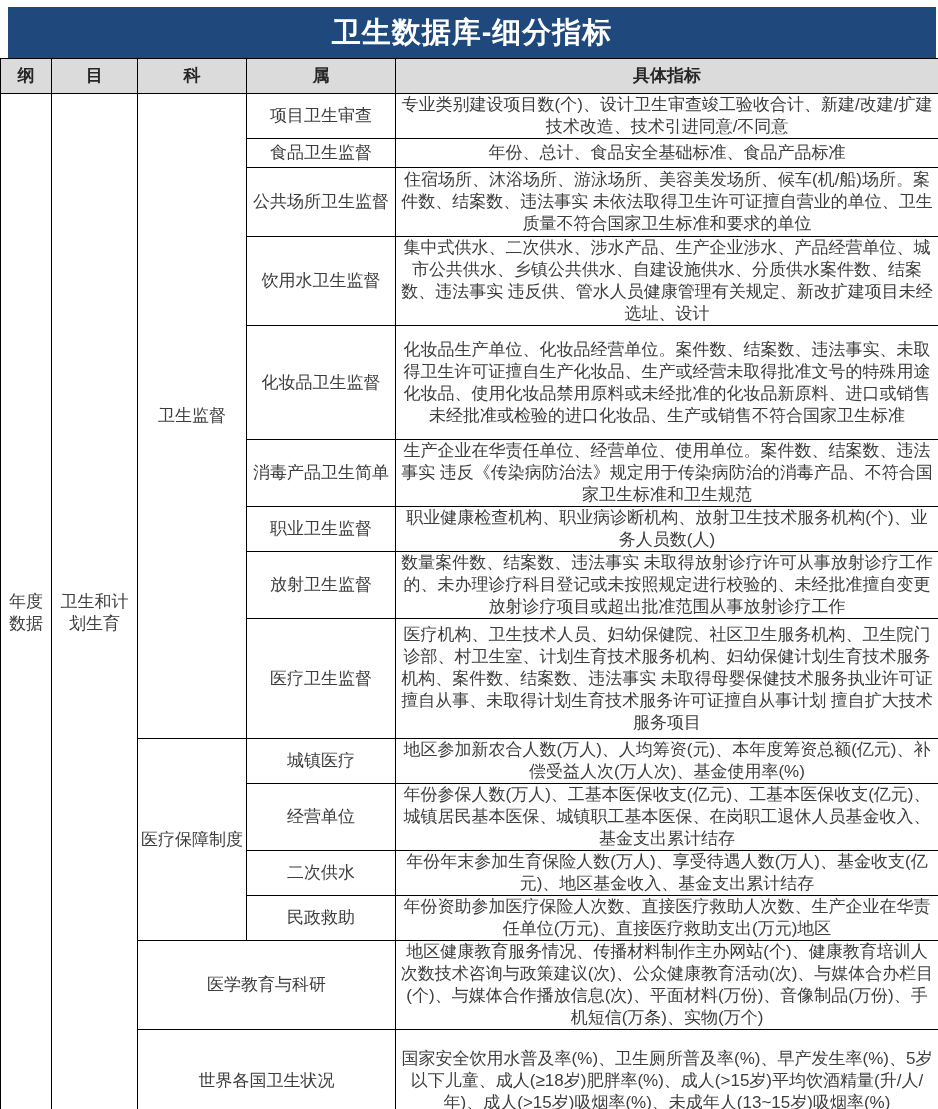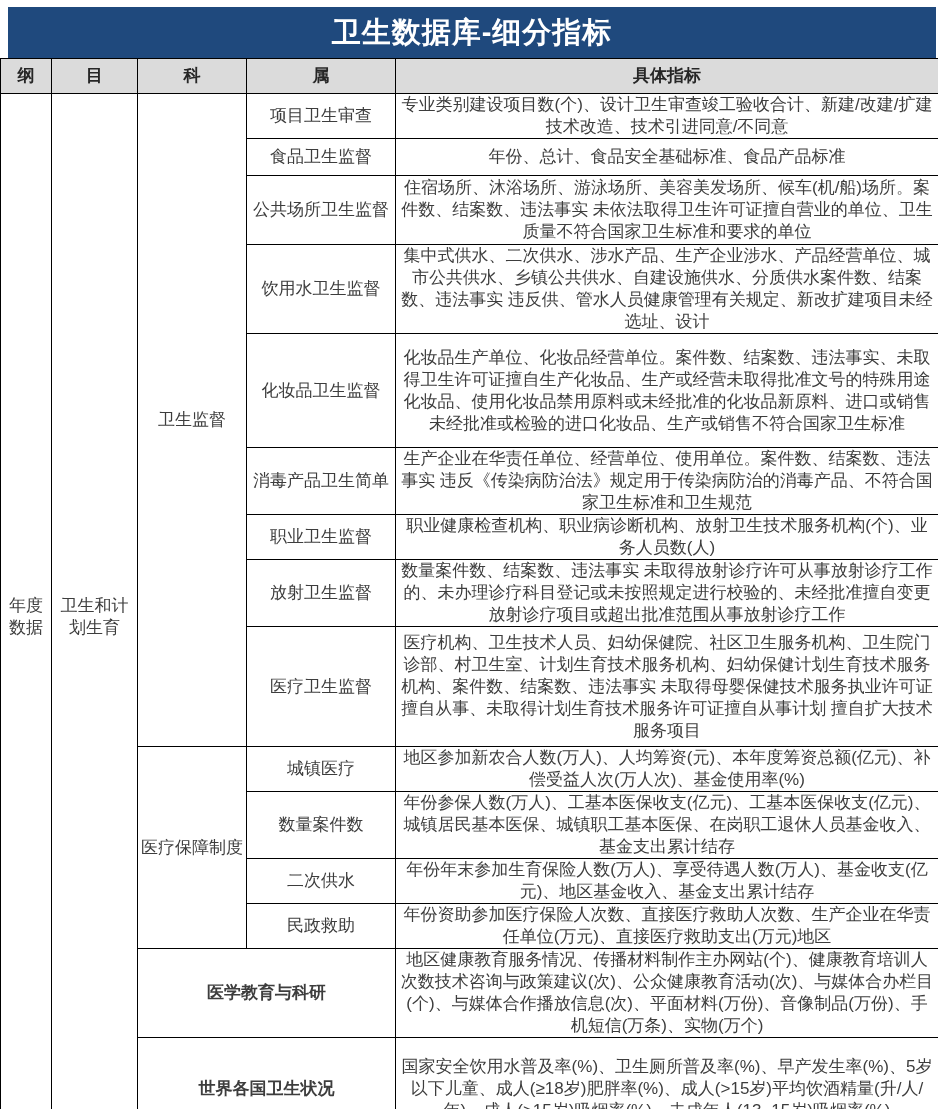--- a/index.html
+++ b/index.html
@@ -31,21 +31,21 @@
   table.grid thead th{
     background:#dbdbdb;
     height:34px;
     font-weight:bold;
     color:#262626;
     font-size:17px;
   }
   td.lvl{padding:0 4px;font-family:Liberation Serif, serif;}
   td.shu{padding:0 6px;}
   td.ind{padding:0 1px;margin-top:35px;}
-  td.merged{padding:0 6px;font-weight:bold;}
+  td.merged{padding:0 6px;}
 </style>
 </head>
 <body>
 
 <div class="page">
 
   <div class="title-bar">
     <span>卫生数据库-细分指标</span>
   </div>
 
@@ -67,21 +67,21 @@
       </tr>
     </thead>
     <tbody>
       <tr style="height:43px">
         <td class="lvl" rowspan="15">年度数据</td>
         <td class="lvl" rowspan="15">卫生和计划生育</td>
         <td class="lvl" rowspan="9">卫生监督</td>
         <td class="shu">项目卫生审查</td>
         <td class="ind">专业类别建设项目数(个)、设计卫生审查竣工验收合计、新建/改建/扩建技术改造、技术引进同意/不同意</td>
       </tr>
-      <tr style="height:37px">
+      <tr style="height:29px">
         <td class="shu">食品卫生监督</td>
         <td class="ind">年份、总计、食品安全基础标准、食品产品标准</td>
       </tr>
       <tr style="height:69px">
         <td class="shu">公共场所卫生监督</td>
         <td class="ind">住宿场所、沐浴场所、游泳场所、美容美发场所、候车(机/船)场所。案件数、结案数、违法事实 未依法取得卫生许可证擅自营业的单位、卫生质量不符合国家卫生标准和要求的单位</td>
       </tr>
       <tr style="height:88px">
         <td class="shu">饮用水卫生监督</td>
         <td class="ind">集中式供水、二次供水、涉水产品、生产企业涉水、产品经营单位、城市公共供水、乡镇公共供水、自建设施供水、分质供水案件数、结案数、违法事实 违反供、管水人员健康管理有关规定、新改扩建项目未经选址、设计</td>
@@ -105,21 +105,21 @@
       <tr style="height:120px">
         <td class="shu">医疗卫生监督</td>
         <td class="ind">医疗机构、卫生技术人员、妇幼保健院、社区卫生服务机构、卫生院门诊部、村卫生室、计划生育技术服务机构、妇幼保健计划生育技术服务机构、案件数、结案数、违法事实 未取得母婴保健技术服务执业许可证擅自从事、未取得计划生育技术服务许可证擅自从事计划 擅自扩大技术服务项目</td>
       </tr>
       <tr style="height:43px">
         <td class="lvl" rowspan="4">医疗保障制度</td>
         <td class="shu">城镇医疗</td>
         <td class="ind">地区参加新农合人数(万人)、人均筹资(元)、本年度筹资总额(亿元)、补偿受益人次(万人次)、基金使用率(%)</td>
       </tr>
       <tr style="height:65px">
-        <td class="shu">数量案件数</td>
+        <td class="shu">经营单位</td>
         <td class="ind">年份参保人数(万人)、工基本医保收支(亿元)、工基本医保收支(亿元)、城镇居民基本医保、城镇职工基本医保、在岗职工退休人员基金收入、基金支出累计结存</td>
       </tr>
       <tr style="height:44px">
         <td class="shu">二次供水</td>
         <td class="ind">年份年末参加生育保险人数(万人)、享受待遇人数(万人)、基金收支(亿元)、地区基金收入、基金支出累计结存</td>
       </tr>
       <tr style="height:43px">
         <td class="shu">民政救助</td>
         <td class="ind">年份资助参加医疗保险人次数、直接医疗救助人次数、生产企业在华责任单位(万元)、直接医疗救助支出(万元)地区</td>
       </tr>

